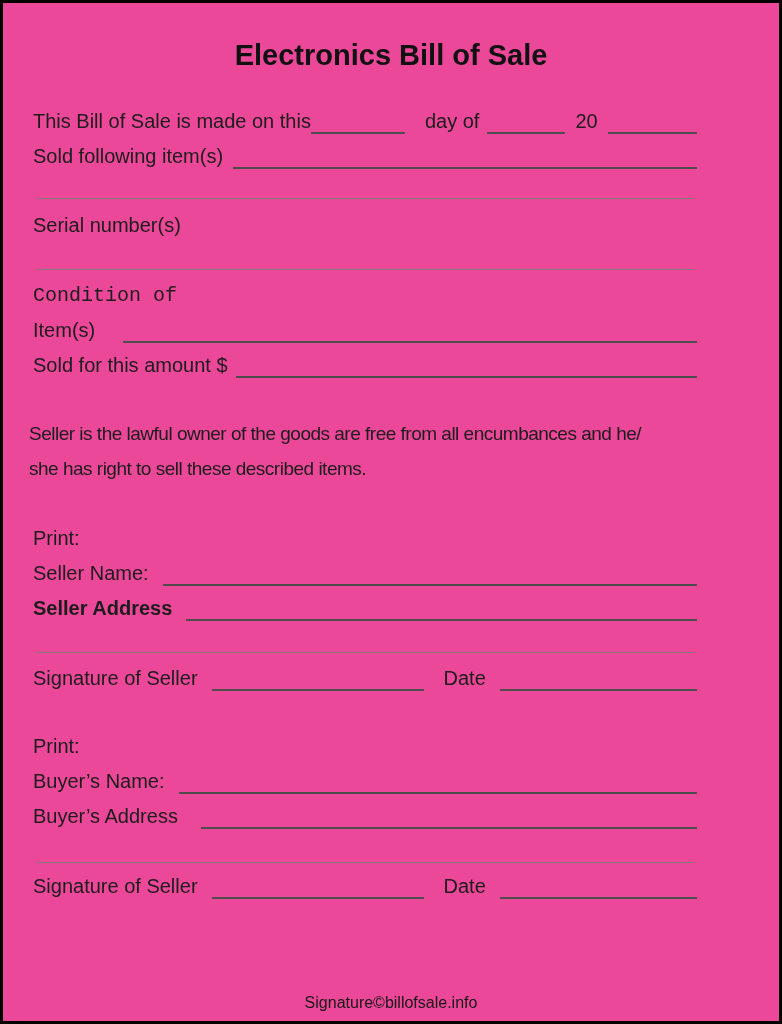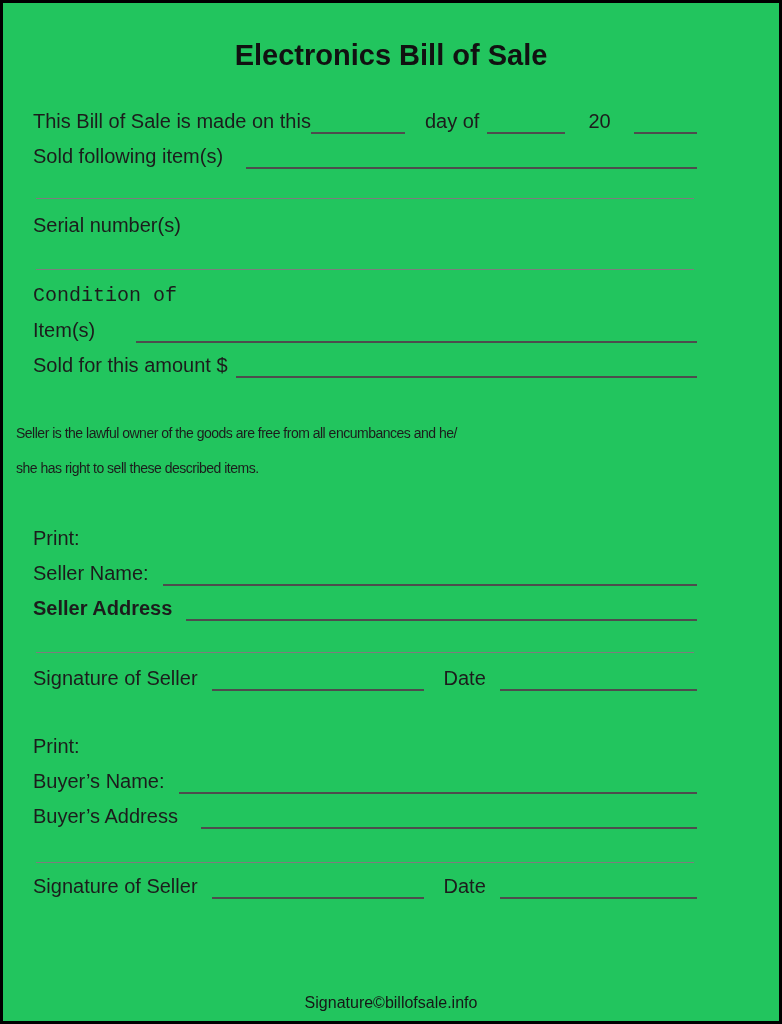--- a/index.html
+++ b/index.html
@@ -1,18 +1,18 @@
 <!DOCTYPE html>
 <html><head>
 <meta charset="utf-8">
 <style>
   html,body{margin:0;padding:0;background:#fff;}
   .page{
     position:relative;width:782px;height:1024px;box-sizing:border-box;
-    background:#22c55e;border:3px solid #000;
+    background:#ec4899;border:3px solid #000;
     font-family:"Liberation Sans",sans-serif;color:#1c1c1c;font-size:20px;
     overflow:hidden;
   }
   .title{
     position:absolute;top:32px;left:0;right:0;text-align:center;
     font-size:29px;font-weight:bold;color:#111;line-height:40px;
   }
   .row{
     position:absolute;left:30px;right:82px;height:35px;line-height:35px;
     display:flex;align-items:flex-end;white-space:nowrap;
@@ -21,29 +21,29 @@
   .blank{
     display:inline-block;border-bottom:2px solid #4d4d4d;
     height:24px;margin-bottom:5px;
   }
   .blank.grow{flex:1 1 auto;}
   .hr{
     position:absolute;left:33px;right:85px;height:0;
     border-top:1.5px solid #7d7d7d;
   }
   .clause{
-    position:absolute;left:13px;width:700px;
-    font-size:14px;letter-spacing:-0.5px;line-height:35px;
+    position:absolute;left:26px;width:700px;
+    font-size:19px;letter-spacing:-0.5px;line-height:35px;
   }
   .clause .cl-line{white-space:nowrap;}
   .footer{
     position:absolute;left:0;right:0;top:991px;text-align:center;
     font-size:16px;color:#161616;
   }
-  .ml6{margin-left:20px;} .ml8{margin-left:8px;} .ml10{margin-left:23px;} .ml14{margin-left:14px;}
+  .ml6{margin-left:20px;} .ml8{margin-left:8px;} .ml10{margin-left:10px;} .ml14{margin-left:14px;}
 </style>
 </head>
 <body>
 
 <div class="page">
 
   <div class="title">Electronics Bill of Sale</div>
 
   <div class="row" style="top:101px;">
     <span class="lbl">This Bill of Sale is made on this</span>

